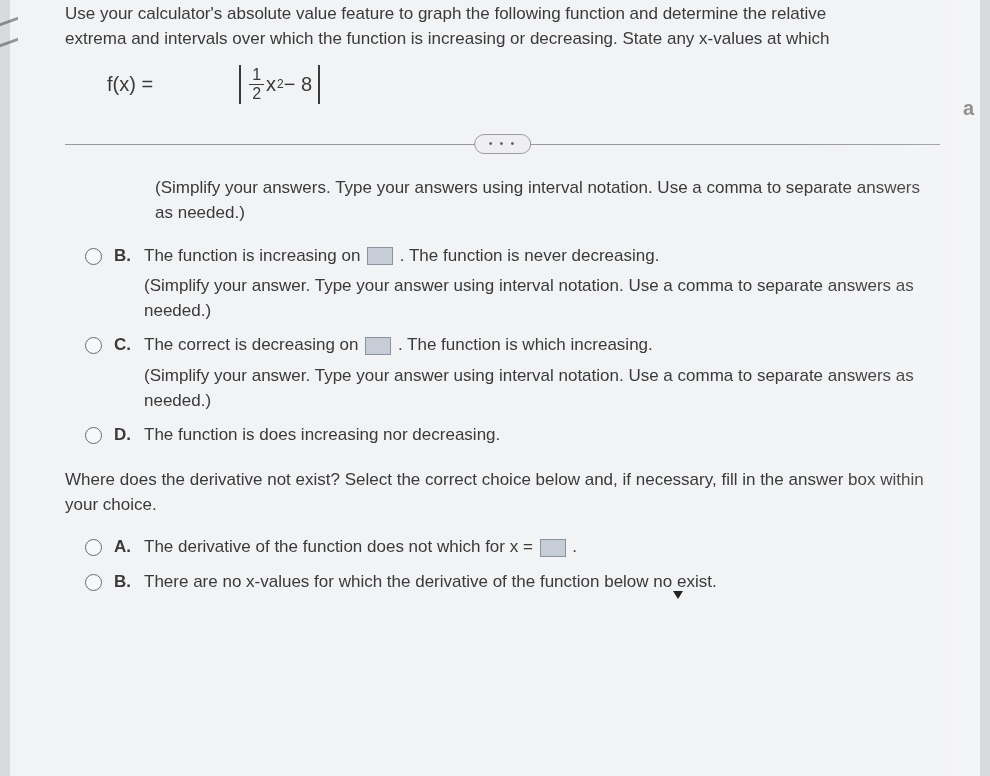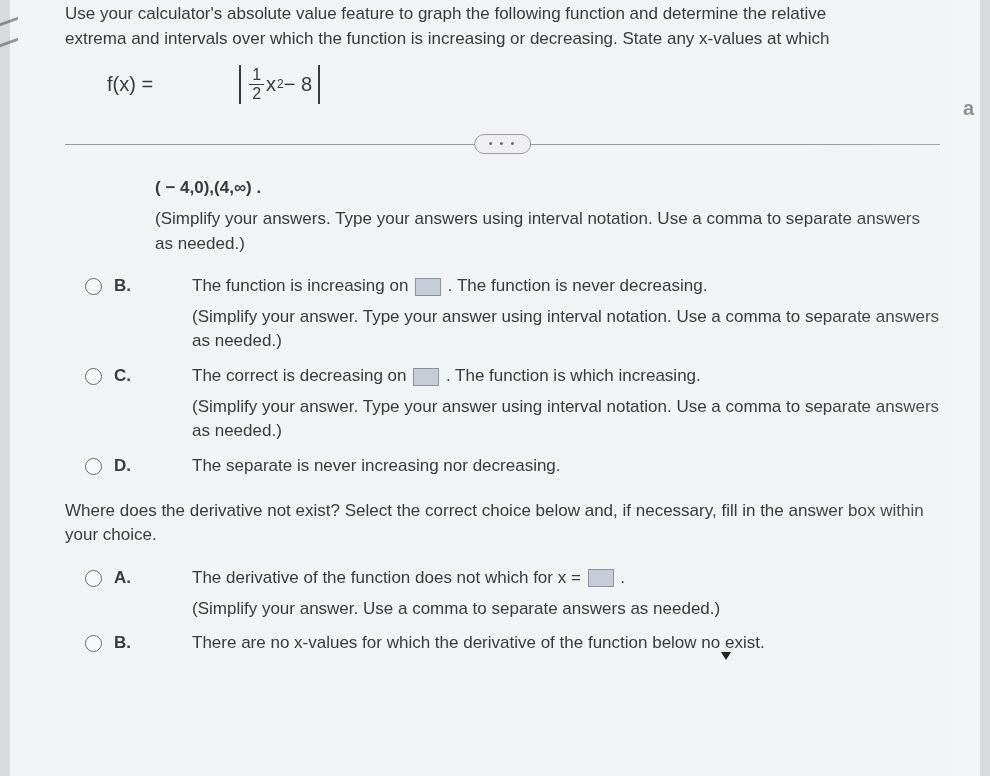--- a/index.html
+++ b/index.html
@@ -46,21 +46,21 @@
   }
   .indent-block { margin-left: 90px; margin-bottom: 18px; }
   .hint { margin-top: 6px; }
   .option { display: flex; align-items: flex-start; margin: 10px 0 6px 20px; }
   .radio {
     width: 17px; height: 17px; border: 1.5px solid #6a6a6a; border-radius: 50%;
     flex: 0 0 17px; margin-top: 4px; margin-right: 12px; background: #f7f8fa;
     cursor: pointer;
   }
   .opt-label { font-weight: 700; margin-right: 10px; min-width: 20px; }
-  .opt-body { flex: 1; margin-left: 48px; }
+  .opt-body { flex: 1; }
   .blank {
     display: inline-block; width: 26px; height: 18px;
     background: #c6cdd6; border: 1px solid #8a94a0; vertical-align: middle;
     margin: 0 2px;
   }
   .section-q { margin: 20px 0 18px 0; }
   .edge-left {
     position: absolute; left: -10px; top: 20px;
     width: 18px; height: 24px;
     border-top: 3px solid #3a3a3a;
@@ -104,21 +104,20 @@
       <span> − 8</span>
     </span>
   </div>
 
   <div class="divider-row">
     <hr>
     <div class="pill">• • •</div>
   </div>
 
   <div class="indent-block">
-    <div style="font-weight:700">( − 4,0),(4,∞) .</div>
     <div class="hint">(Simplify your answers. Type your answers using interval notation. Use a comma to separate answers as needed.)</div>
   </div>
 
   <div class="option">
     <div class="radio"></div>
     <div class="opt-label">B.</div>
     <div class="opt-body">
       <span>The function is increasing on </span><span class="blank"></span><span> . The function is never decreasing.</span>
       <div class="hint">(Simplify your answer. Type your answer using interval notation. Use a comma to separate answers as needed.)</div>
     </div>
@@ -130,32 +129,31 @@
     <div class="opt-body">
       <span>The correct is decreasing on </span><span class="blank"></span><span> . The function is which increasing.</span>
       <div class="hint">(Simplify your answer. Type your answer using interval notation. Use a comma to separate answers as needed.)</div>
     </div>
   </div>
 
   <div class="option">
     <div class="radio"></div>
     <div class="opt-label">D.</div>
     <div class="opt-body">
-      <span>The separate is never increasing nor decreasing.</span>
+      <span>The function is does increasing nor decreasing.</span>
     </div>
   </div>
 
   <div class="section-q">Where does the derivative not exist? Select the correct choice below and, if necessary, fill in the answer box within your choice.</div>
 
   <div class="option">
     <div class="radio"></div>
     <div class="opt-label">A.</div>
     <div class="opt-body">
       <span>The derivative of the function does not which for x = </span><span class="blank"></span><span> .</span>
-      <div class="hint">(Simplify your answer. Use a comma to separate answers as needed.)</div>
     </div>
   </div>
 
   <div class="option">
     <div class="radio"></div>
     <div class="opt-label">B.</div>
     <div class="opt-body">
       <span>There are no x-values for which the derivative of the function below no</span><span class="cursor-mark"></span><span> exist.</span>
     </div>
   </div>

